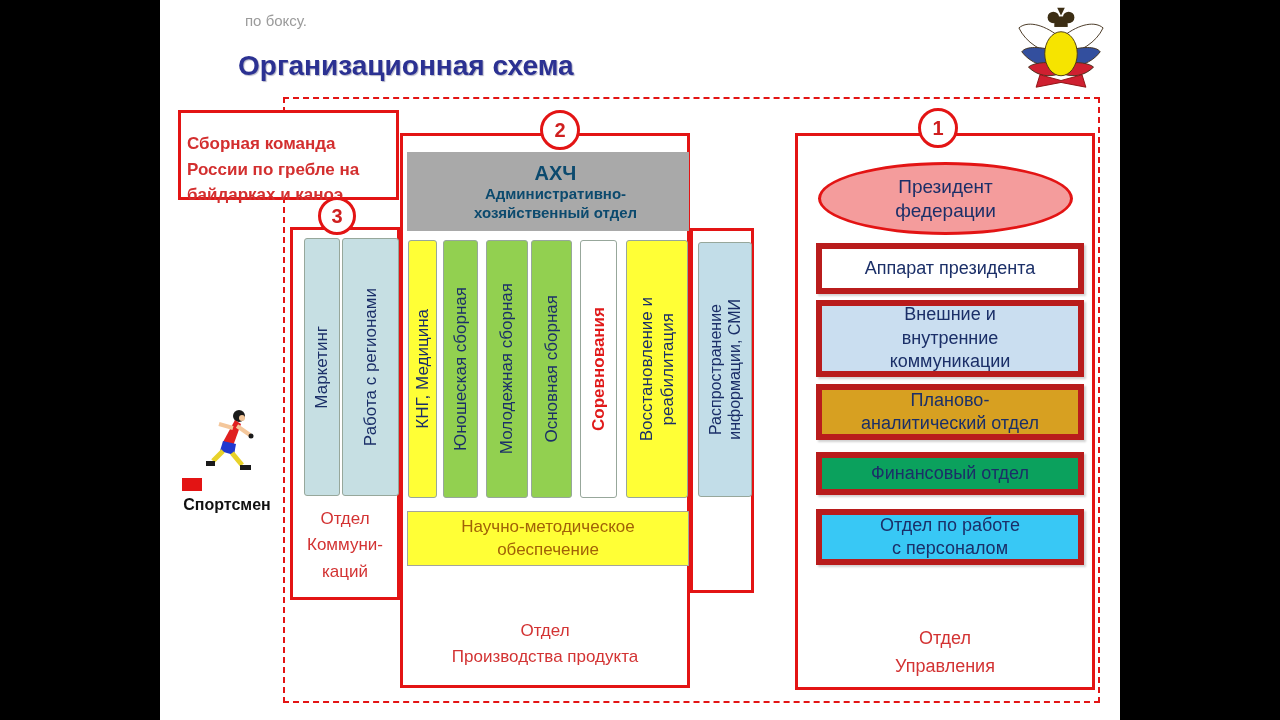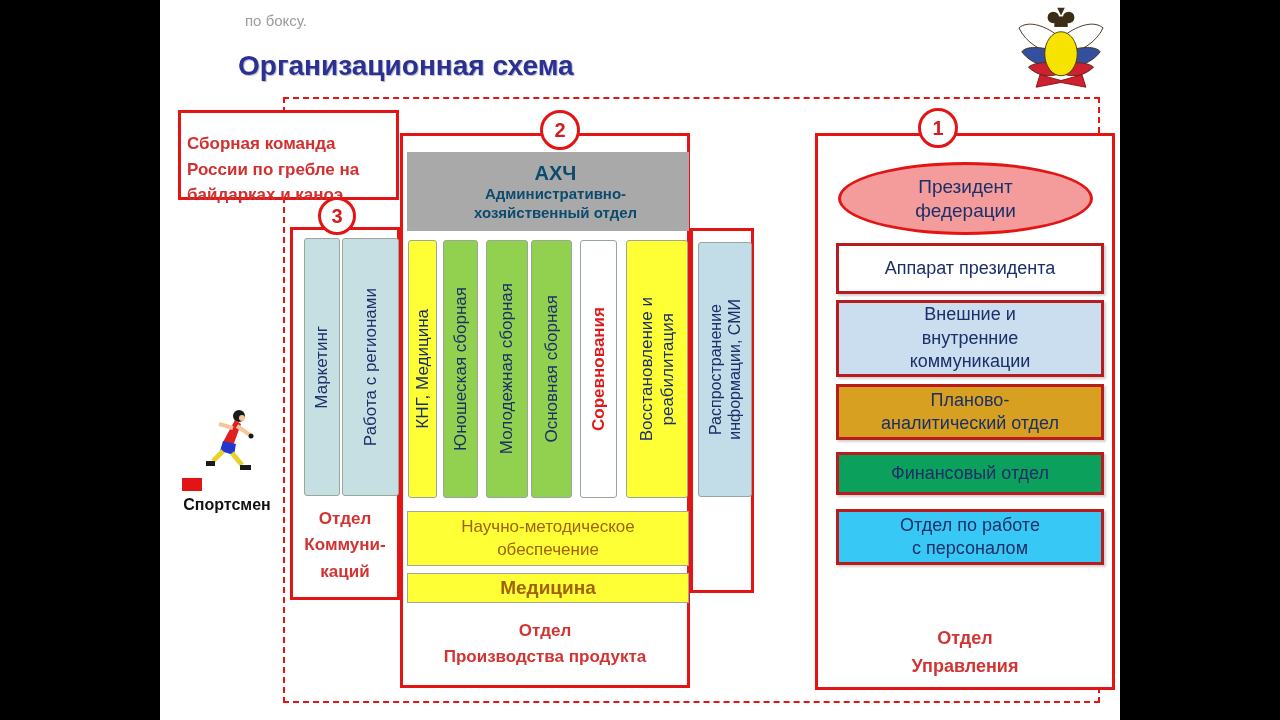--- a/index.html
+++ b/index.html
@@ -33,21 +33,21 @@
                 justify-content:center; z-index:6; }
   .c1 { left:758px; top:108px; }
   .c2 { left:380px; top:110px; }
   .c3 { left:158px; top:197px; width:38px; height:38px; }
 
   
   .red-box { background:#fff; border:3px solid #e31414; box-sizing:border-box; z-index:3; }
   .box3 { left:130px; top:227px; width:110px; height:373px; }
   .box2 { left:240px; top:133px; width:290px; height:555px; }
   .smi-box { left:530px; top:228px; width:64px; height:365px; }
-  .box1 { left:635px; top:133px; width:300px; height:557px;margin-left:20px; }
+  .box1 { left:635px; top:133px; width:300px; height:557px; }
 
   
   .vcol { display:flex; flex-direction:row; align-items:center; justify-content:center;
           box-sizing:border-box; border:1px solid #97a79b; border-radius:3px; gap:1px; }
   .vline { writing-mode:vertical-rl; transform:rotate(180deg); white-space:nowrap;
            font-size:17px; color:#1b2f68; }
 
   .mk1 { left:11px; top:8px; width:36px; height:258px; background:#c6dfe3; }
   .mk2 { left:49px; top:8px; width:57px; height:258px; background:#c6dfe3; }
 
@@ -69,31 +69,31 @@
   .ahch .s { font-size:15px; font-weight:bold; line-height:1.25; }
 
   
   .bar { left:4px; width:282px; background:#ffff36; border:1px solid #a4a49a;
          box-sizing:border-box; display:flex; flex-direction:column; align-items:center;
          justify-content:center; color:#a16207; text-align:center; }
   .bar1 { top:375px; height:55px; font-size:17px; line-height:1.35; }
   .bar2 { top:437px; height:30px; font-size:19px; font-weight:bold; }
 
   
-  .red-note { color:#d33333; text-align:center; line-height:1.55;font-weight:bold; }
+  .red-note { color:#d33333; text-align:center; line-height:1.55; }
   .box3-footer { left:0; top:276px; width:104px; font-size:17px; }
   .box2-footer { left:0; top:482px; width:284px; font-size:17px; }
   .box1-footer { left:0; top:489px; width:294px; font-size:18px; }
 
   
   .ellipse { left:20px; top:26px; width:255px; height:73px; background:#f49c9c;
              border:3px solid #e31414; border-radius:50%; box-sizing:border-box;
              display:flex; flex-direction:column; align-items:center; justify-content:center;
              color:#1b2f68; font-size:19px; line-height:1.25; text-align:center; }
-  .row { left:18px; width:268px; border:3px solid #b91c1c; box-sizing:border-box;
+  .row { left:18px; width:268px; border:6px solid #b91c1c; box-sizing:border-box;
          box-shadow:2px 2px 2px rgba(0,0,0,0.18); display:flex; flex-direction:column;
          align-items:center; justify-content:center; color:#1b2f68; font-size:18px;
          line-height:1.3; text-align:left; }
   .r1 { top:107px; height:51px; background:#ffffff; }
   .r2 { top:164px; height:77px; background:#cadef0; }
   .r3 { top:248px; height:56px; background:#d7a021; }
   .r4 { top:316px; height:43px; background:#0ba15d; }
   .r5 { top:373px; height:56px; background:#38c8f5; }
   .r6 { top:438px; height:39px; background:#b192d6; }
 
@@ -184,23 +184,20 @@
       </div>
       <div class="abs vcol col-vos">
         <span class="vline">Восстановление и</span>
         <span class="vline">реабилитация</span>
       </div>
 
       <div class="abs bar bar1">
         <div>Научно-методическое</div>
         <div>обеспечение</div>
       </div>
-      <div class="abs bar bar2">
-        <div>Медицина</div>
-      </div>
 
       <div class="abs red-note box2-footer">
         <div>Отдел</div>
         <div>Производства продукта</div>
       </div>
     </div>
 
     <div class="abs red-box smi-box">
       <div class="abs vcol col-smi">
         <span class="vline">Распространение</span>

